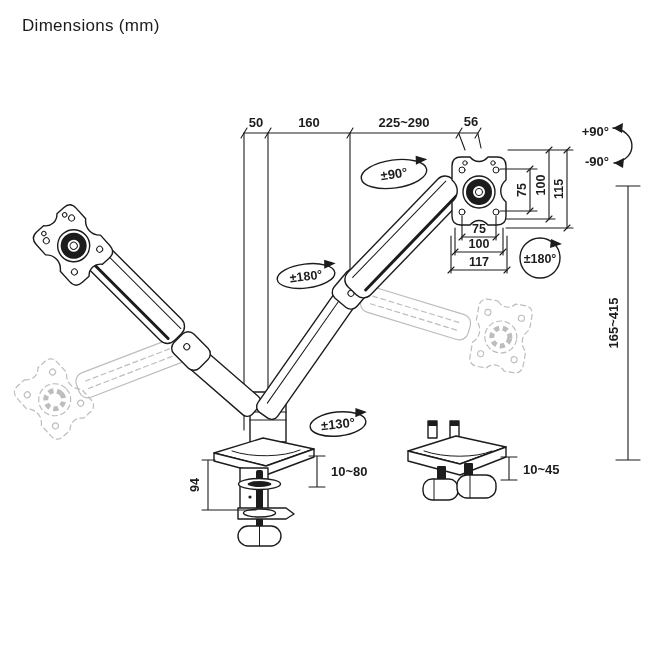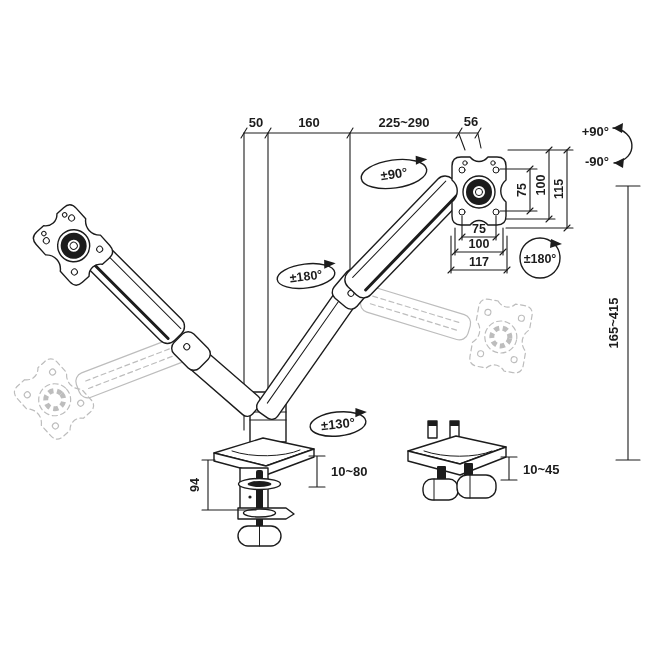--- a/index.html
+++ b/index.html
@@ -31,20 +31,21 @@
   
   .dim{stroke:var(--line);fill:none;stroke-width:1.1;stroke-linecap:round;}
   .ring{stroke:var(--line);fill:none;stroke-width:7;}
   .gring{stroke:var(--ghost);fill:none;stroke-width:5;stroke-dasharray:5 3.5;}
   text.lbl{fill:var(--line);font-family:"Liberation Sans",sans-serif;font-weight:600;}
 </style>
 </head>
 <body>
 
 <div class="stage">
+  <div class="title">Dimensions (mm)</div>
 
   <svg width="660" height="660" viewBox="0 0 660 660">
     <defs>
 
       <g id="plate">
         <path class="sf" d="M-9,-34 C-4,-28 4,-28 9,-34 L18,-34 Q27,-34 27,-25 L27,-11 C20,-5 20,5 27,11 L27,25 Q27,34 18,34 L9,34 C4,28 -4,28 -9,34 L-18,34 Q-27,34 -27,25 L-27,11 C-20,5 -20,-5 -27,-11 L-27,-25 Q-27,-34 -18,-34 Z"></path>
         <circle class="s thin" cx="-17" cy="-21" r="3"></circle>
         <circle class="s thin" cx="17" cy="-21" r="3"></circle>
         <circle class="s thin" cx="-17" cy="21" r="3"></circle>
         <circle class="s thin" cx="17" cy="21" r="3"></circle>

